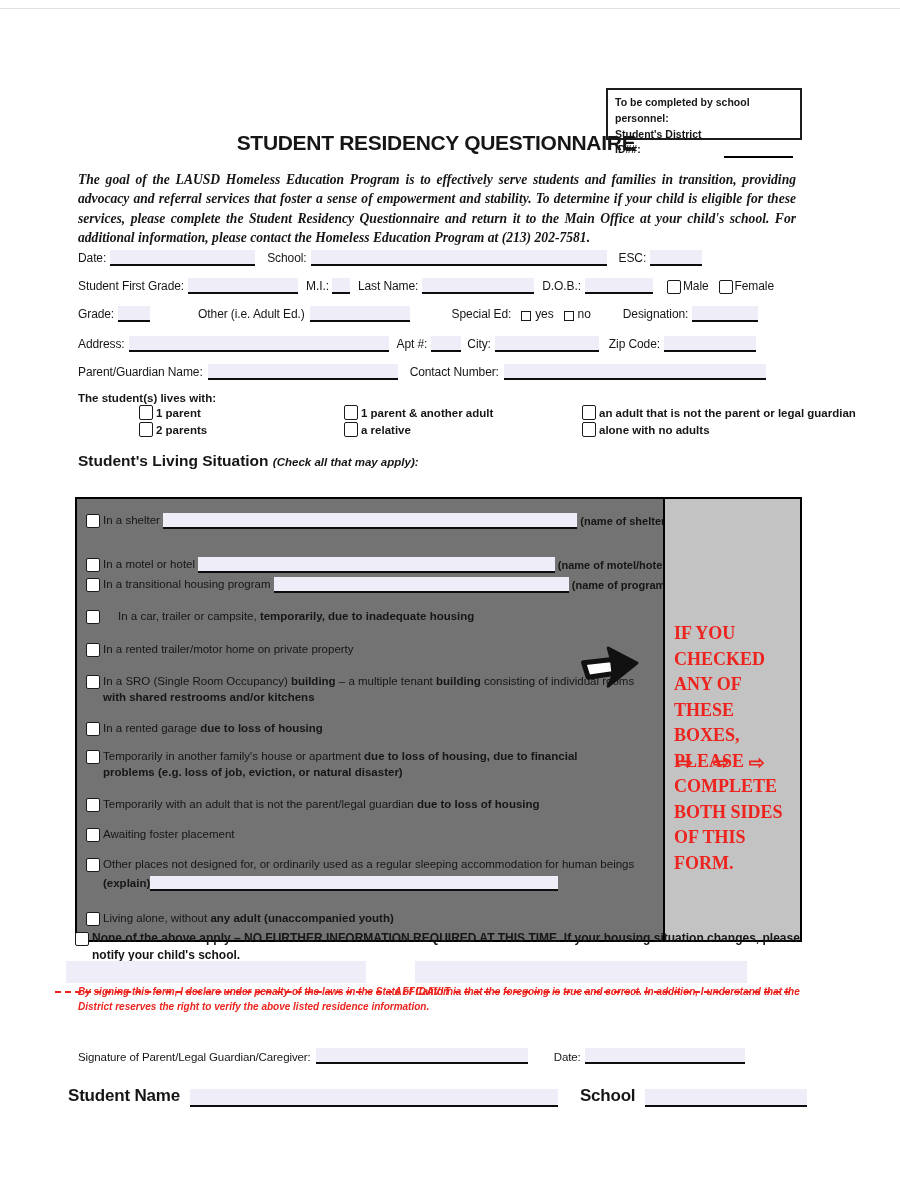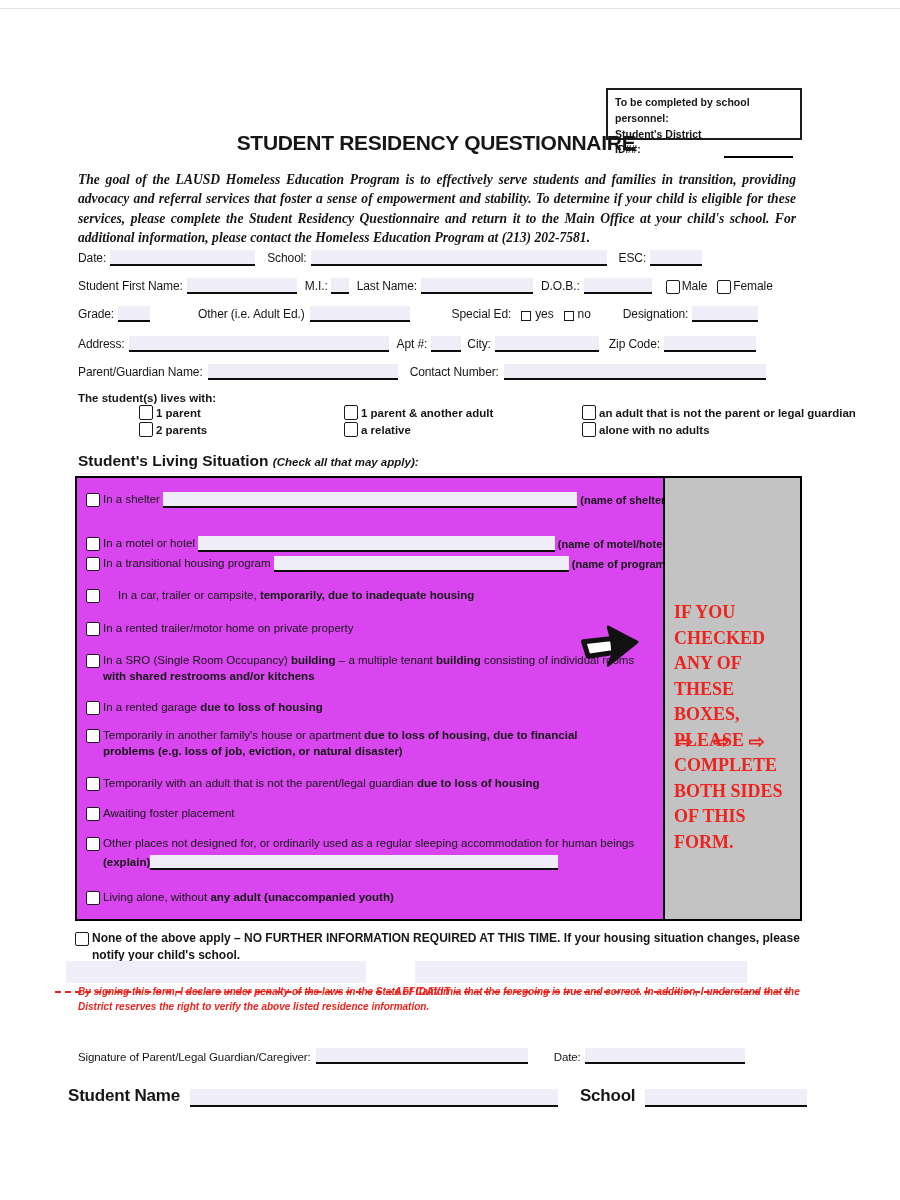--- a/index.html
+++ b/index.html
@@ -34,21 +34,21 @@
   
   .lw-label{position:absolute;left:78px;top:392px;font-size:11.5px;font-weight:bold;}
   .lw-col{position:absolute;font-size:11.5px;font-weight:bold;}
   .lw-item{display:flex;align-items:center;height:17px;padding-left:19px;}
   .lw-item .cb{width:12px;height:13px;margin-right:3px;border-radius:2px;}
 
   .ls-heading{position:absolute;left:78px;top:452px;font-size:15.5px;font-weight:bold;}
   .ls-note{font-size:11.5px;font-style:italic;}
 
   
-  .lsbox{position:absolute;left:75px;top:476px;width:723px;height:441px;border:2px solid #000;background:#d946ef;}
+  .lsbox{position:absolute;left:75px;top:497px;width:723px;height:441px;border:2px solid #000;background:#737373;}
   .sidebar{position:absolute;top:0;right:0;bottom:0;width:135px;background:#c3c3c3;border-left:2px solid #000;}
   .sb-msg{position:absolute;top:122px;left:9px;right:5px;color:#ed231d;font-size:18px;
           font-weight:bold;line-height:1.42;font-family:Liberation Serif, serif;}
   .sb-arrows{position:absolute;top:252px;left:12px;display:flex;gap:20px;color:#ed231d;
              font-size:19px;font-weight:bold;}
 
   .ls-item{position:absolute;left:9px;width:566px;padding-left:17px;font-size:11.5px;
            font-weight:normal;line-height:1.35;}
   .ls-item .cb{position:absolute;left:0;top:1px;}
   .ls-item b{font-weight:bold;}
@@ -101,21 +101,21 @@
     <span class="fline" style="width:145px;margin-left:4px;"></span>
     <span class="gap" style="width:12px;"></span>
     <span class="lbl">School:</span>
     <span class="fline" style="width:296px;margin-left:4px;"></span>
     <span class="gap" style="width:12px;"></span>
     <span class="lbl">ESC:</span>
     <span class="fline" style="width:52px;margin-left:4px;"></span>
   </div>
 
   <div class="row" style="left:78px;top:278px;">
-    <span class="lbl">Student First Name:</span>
+    <span class="lbl">Student First Grade:</span>
     <span class="fline" style="width:110px;margin-left:4px;"></span>
     <span class="gap" style="width:8px;"></span>
     <span class="lbl">M.I.:</span>
     <span class="fline" style="width:18px;margin-left:3px;"></span>
     <span class="gap" style="width:8px;"></span>
     <span class="lbl">Last Name:</span>
     <span class="fline" style="width:112px;margin-left:4px;"></span>
     <span class="gap" style="width:8px;"></span>
     <span class="lbl">D.O.B.:</span>
     <span class="fline" style="width:68px;margin-left:4px;"></span>

